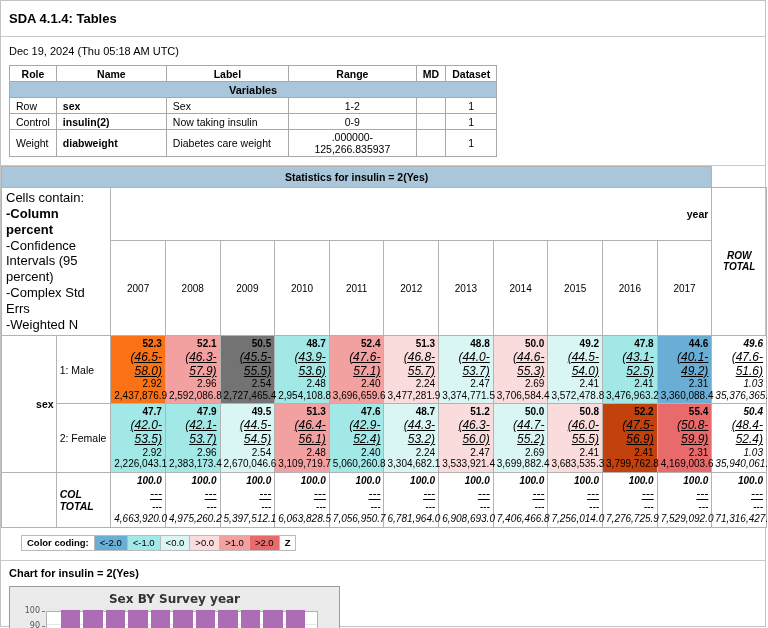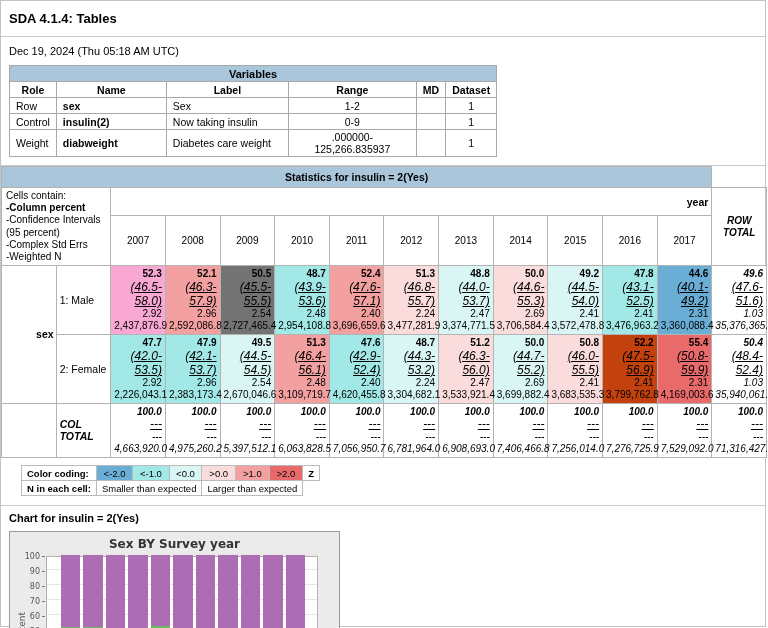--- a/index.html
+++ b/index.html
@@ -23,21 +23,21 @@
   table.vars th { font-weight:bold; text-align:center; }
   .col-role{width:42px;} .col-name{width:110px;} .col-label{width:122px;}
   .col-range{width:128px;} .col-md{width:24px;} .col-ds{width:46px;}
   td.v-name{font-weight:bold;} td.v-range, td.v-ds{text-align:center;}
 
   
   .sec-stats { border-bottom:1px solid #c9c9c9; }
   table.stats { border-collapse:collapse; width:766px; table-layout:fixed; font-size:10px; }
   table.stats td, table.stats th { border:1px solid #b3b3b3; padding:1px 3px; }
   .stat-title { background:#a9c6da; font-weight:bold; font-size:10.5px; text-align:center; padding:4px 2px !important; }
-  .cells-contain { text-align:left; vertical-align:top; font-size:10px; line-height:1.22; padding:2px 4px !important; }
+  .cells-contain { text-align:left; vertical-align:top; font-size:13px; line-height:1.22; padding:2px 4px !important; }
   .cells-contain .bold { font-weight:bold; }
   .year-head { text-align:right; font-weight:bold; font-size:10.5px; height:17px; }
   .yr { text-align:center; font-size:10px; height:30px; vertical-align:middle; }
   .rowtotal-head { text-align:center; font-weight:bold; font-style:italic; vertical-align:middle; font-size:10px; line-height:1.15; }
   .sex-label { font-weight:bold; text-align:right; vertical-align:middle; font-size:10.5px; padding-right:2px !important; }
   .row-label { text-align:left; vertical-align:middle; font-size:10.5px; }
   .ctl { font-weight:bold; font-style:italic; }
   td.num { text-align:right; vertical-align:middle; line-height:1.18; padding:2px 3px !important; }
   td.num .pct { font-weight:bold; font-size:10px; }
   td.num .ci  { font-style:italic; font-size:12px;text-decoration:underline; }
@@ -71,30 +71,30 @@
 
   <div class="sec-title">
     <span class="page-title">SDA 4.1.4: Tables</span>
   </div>
 
   <div class="sec-vars">
     <div class="date-text">Dec 19, 2024 (Thu 05:18 AM UTC)</div>
     <table class="vars">
       <thead>
         <tr>
-            <td class="tbl-title" colspan="6">Variables</td>
-          </tr>
-        <tr>
           <th class="col-role">Role</th>
           <th class="col-name">Name</th>
           <th class="col-label">Label</th>
           <th class="col-range">Range</th>
           <th class="col-md">MD</th>
           <th class="col-ds">Dataset</th>
         </tr>
+        <tr>
+            <td class="tbl-title" colspan="6">Variables</td>
+          </tr>
       </thead>
       <tbody>
           <tr>
             <td class="v-role">Row</td>
             <td class="v-name">sex</td>
             <td class="v-label">Sex</td>
             <td class="v-range">1-2</td>
             <td class="v-md"></td>
             <td class="v-ds">1</td>
           </tr>
@@ -144,21 +144,21 @@
             <td class="yr">2012</td>
             <td class="yr">2013</td>
             <td class="yr">2014</td>
             <td class="yr">2015</td>
             <td class="yr">2016</td>
             <td class="yr">2017</td>
           </tr>
           <tr>
             <td class="sex-label" rowspan="2" style="width: 26px;">sex</td>
             <td class="row-label">1: Male</td>
-            <td class="num" style="background: #f9a8d4;">
+            <td class="num" style="background: #f97316;">
               <div class="pct">52.3</div>
               <div class="ci">(46.5-58.0)</div>
               <div class="se">2.92</div>
               <div class="n">2,437,876.9</div>
             </td>
             <td class="num" style="background: rgb(243, 160, 160);">
               <div class="pct">52.1</div>
               <div class="ci">(46.3-57.9)</div>
               <div class="se">2.96</div>
               <div class="n">2,592,086.8</div>
@@ -247,21 +247,21 @@
             <td class="num" style="background: rgb(243, 160, 160);">
               <div class="pct">51.3</div>
               <div class="ci">(46.4-56.1)</div>
               <div class="se">2.48</div>
               <div class="n">3,109,719.7</div>
             </td>
             <td class="num" style="background: rgb(162, 232, 230);">
               <div class="pct">47.6</div>
               <div class="ci">(42.9-52.4)</div>
               <div class="se">2.40</div>
-              <div class="n">4,620,455.8</div>
+              <div class="n">5,060,260.8</div>
             </td>
             <td class="num" style="background: rgb(217, 246, 244);">
               <div class="pct">48.7</div>
               <div class="ci">(44.3-53.2)</div>
               <div class="se">2.24</div>
               <div class="n">3,304,682.1</div>
             </td>
             <td class="num" style="background: rgb(251, 220, 220);">
               <div class="pct">51.2</div>
               <div class="ci">(46.3-56.0)</div>
@@ -383,25 +383,20 @@
         <tbody>
             <tr>
               <td class="lab">Color coding:</td>
               <td style="background: rgb(106, 174, 214);">&lt;-2.0</td>
               <td style="background: rgb(162, 232, 230);">&lt;-1.0</td>
               <td style="background: rgb(217, 246, 244);">&lt;0.0</td>
               <td style="background: rgb(251, 220, 220);">&gt;0.0</td>
               <td style="background: rgb(243, 160, 160);">&gt;1.0</td>
               <td style="background: rgb(233, 106, 106);">&gt;2.0</td>
               <td class="zc">Z</td>
-            </tr>
-            <tr>
-              <td class="lab">N in each cell:</td>
-              <td colspan="3">Smaller than expected</td>
-              <td colspan="3">Larger than expected</td>
             </tr>
           </tbody>
       </table>
     </div>
   </div>
 
   <div class="sec-chart">
     <div class="chart-heading">Chart for insulin = 2(Yes)</div>
     <div class="chart-box">
       <div class="chart-title">Sex BY Survey year</div>

